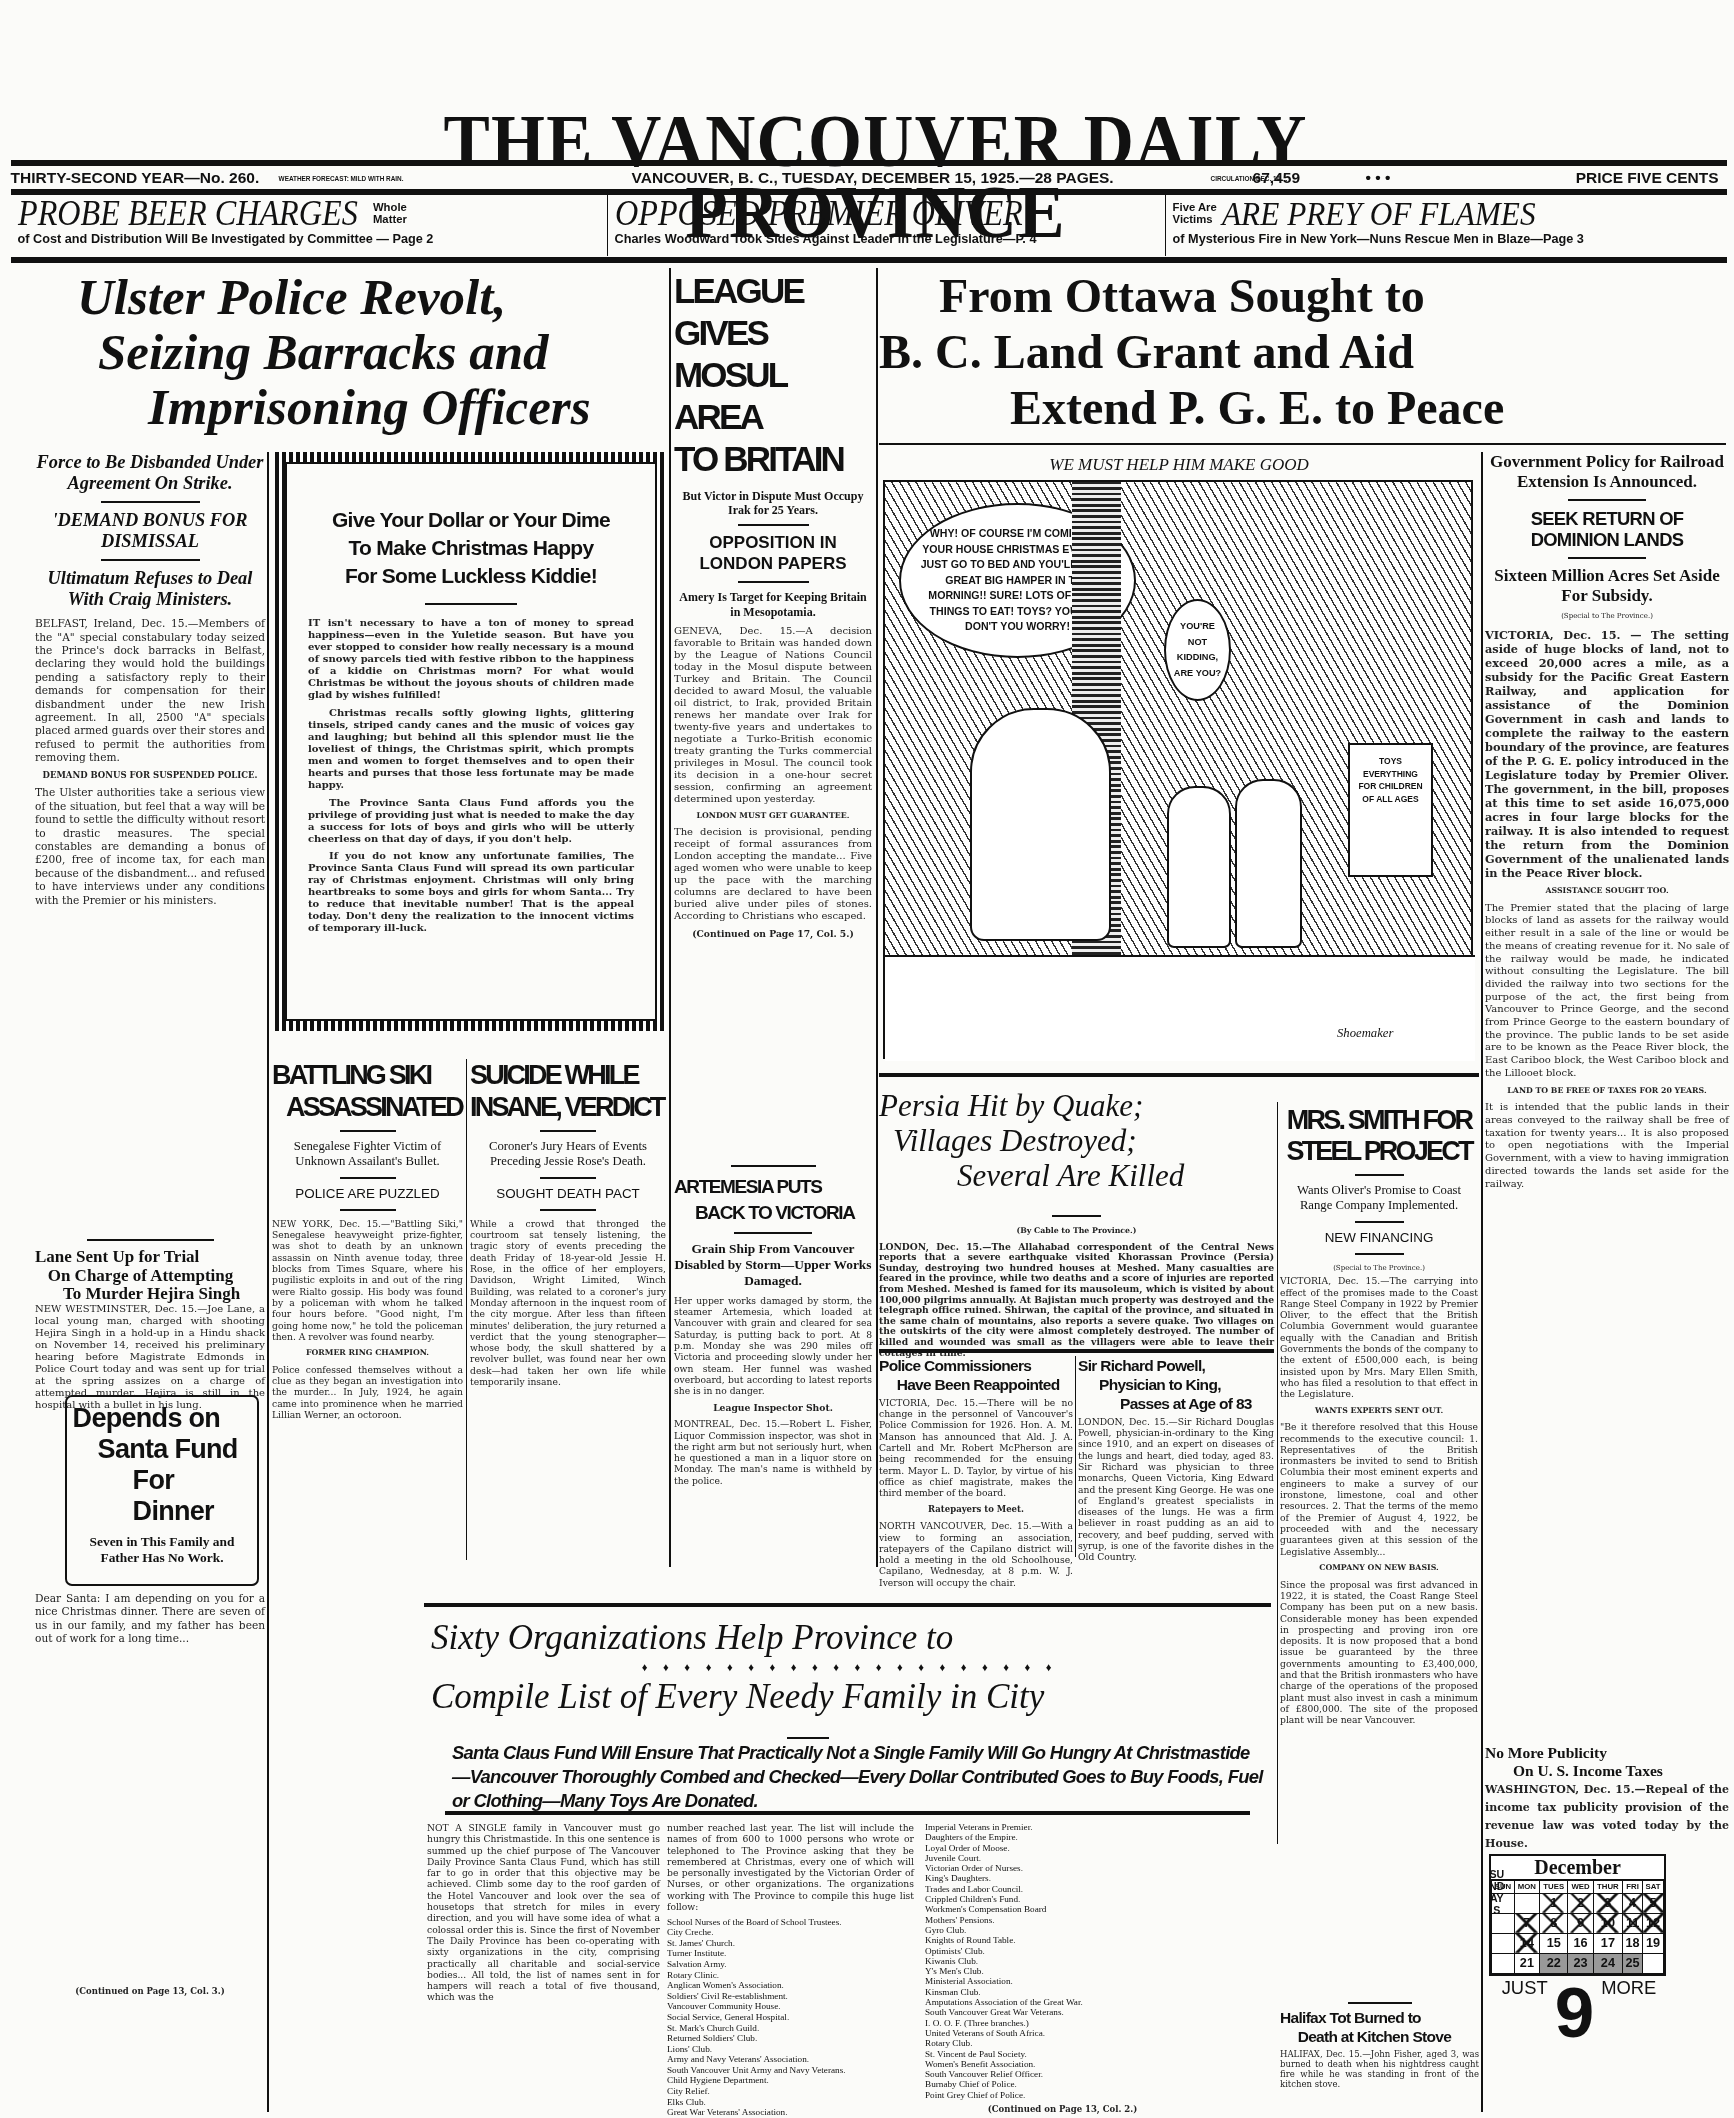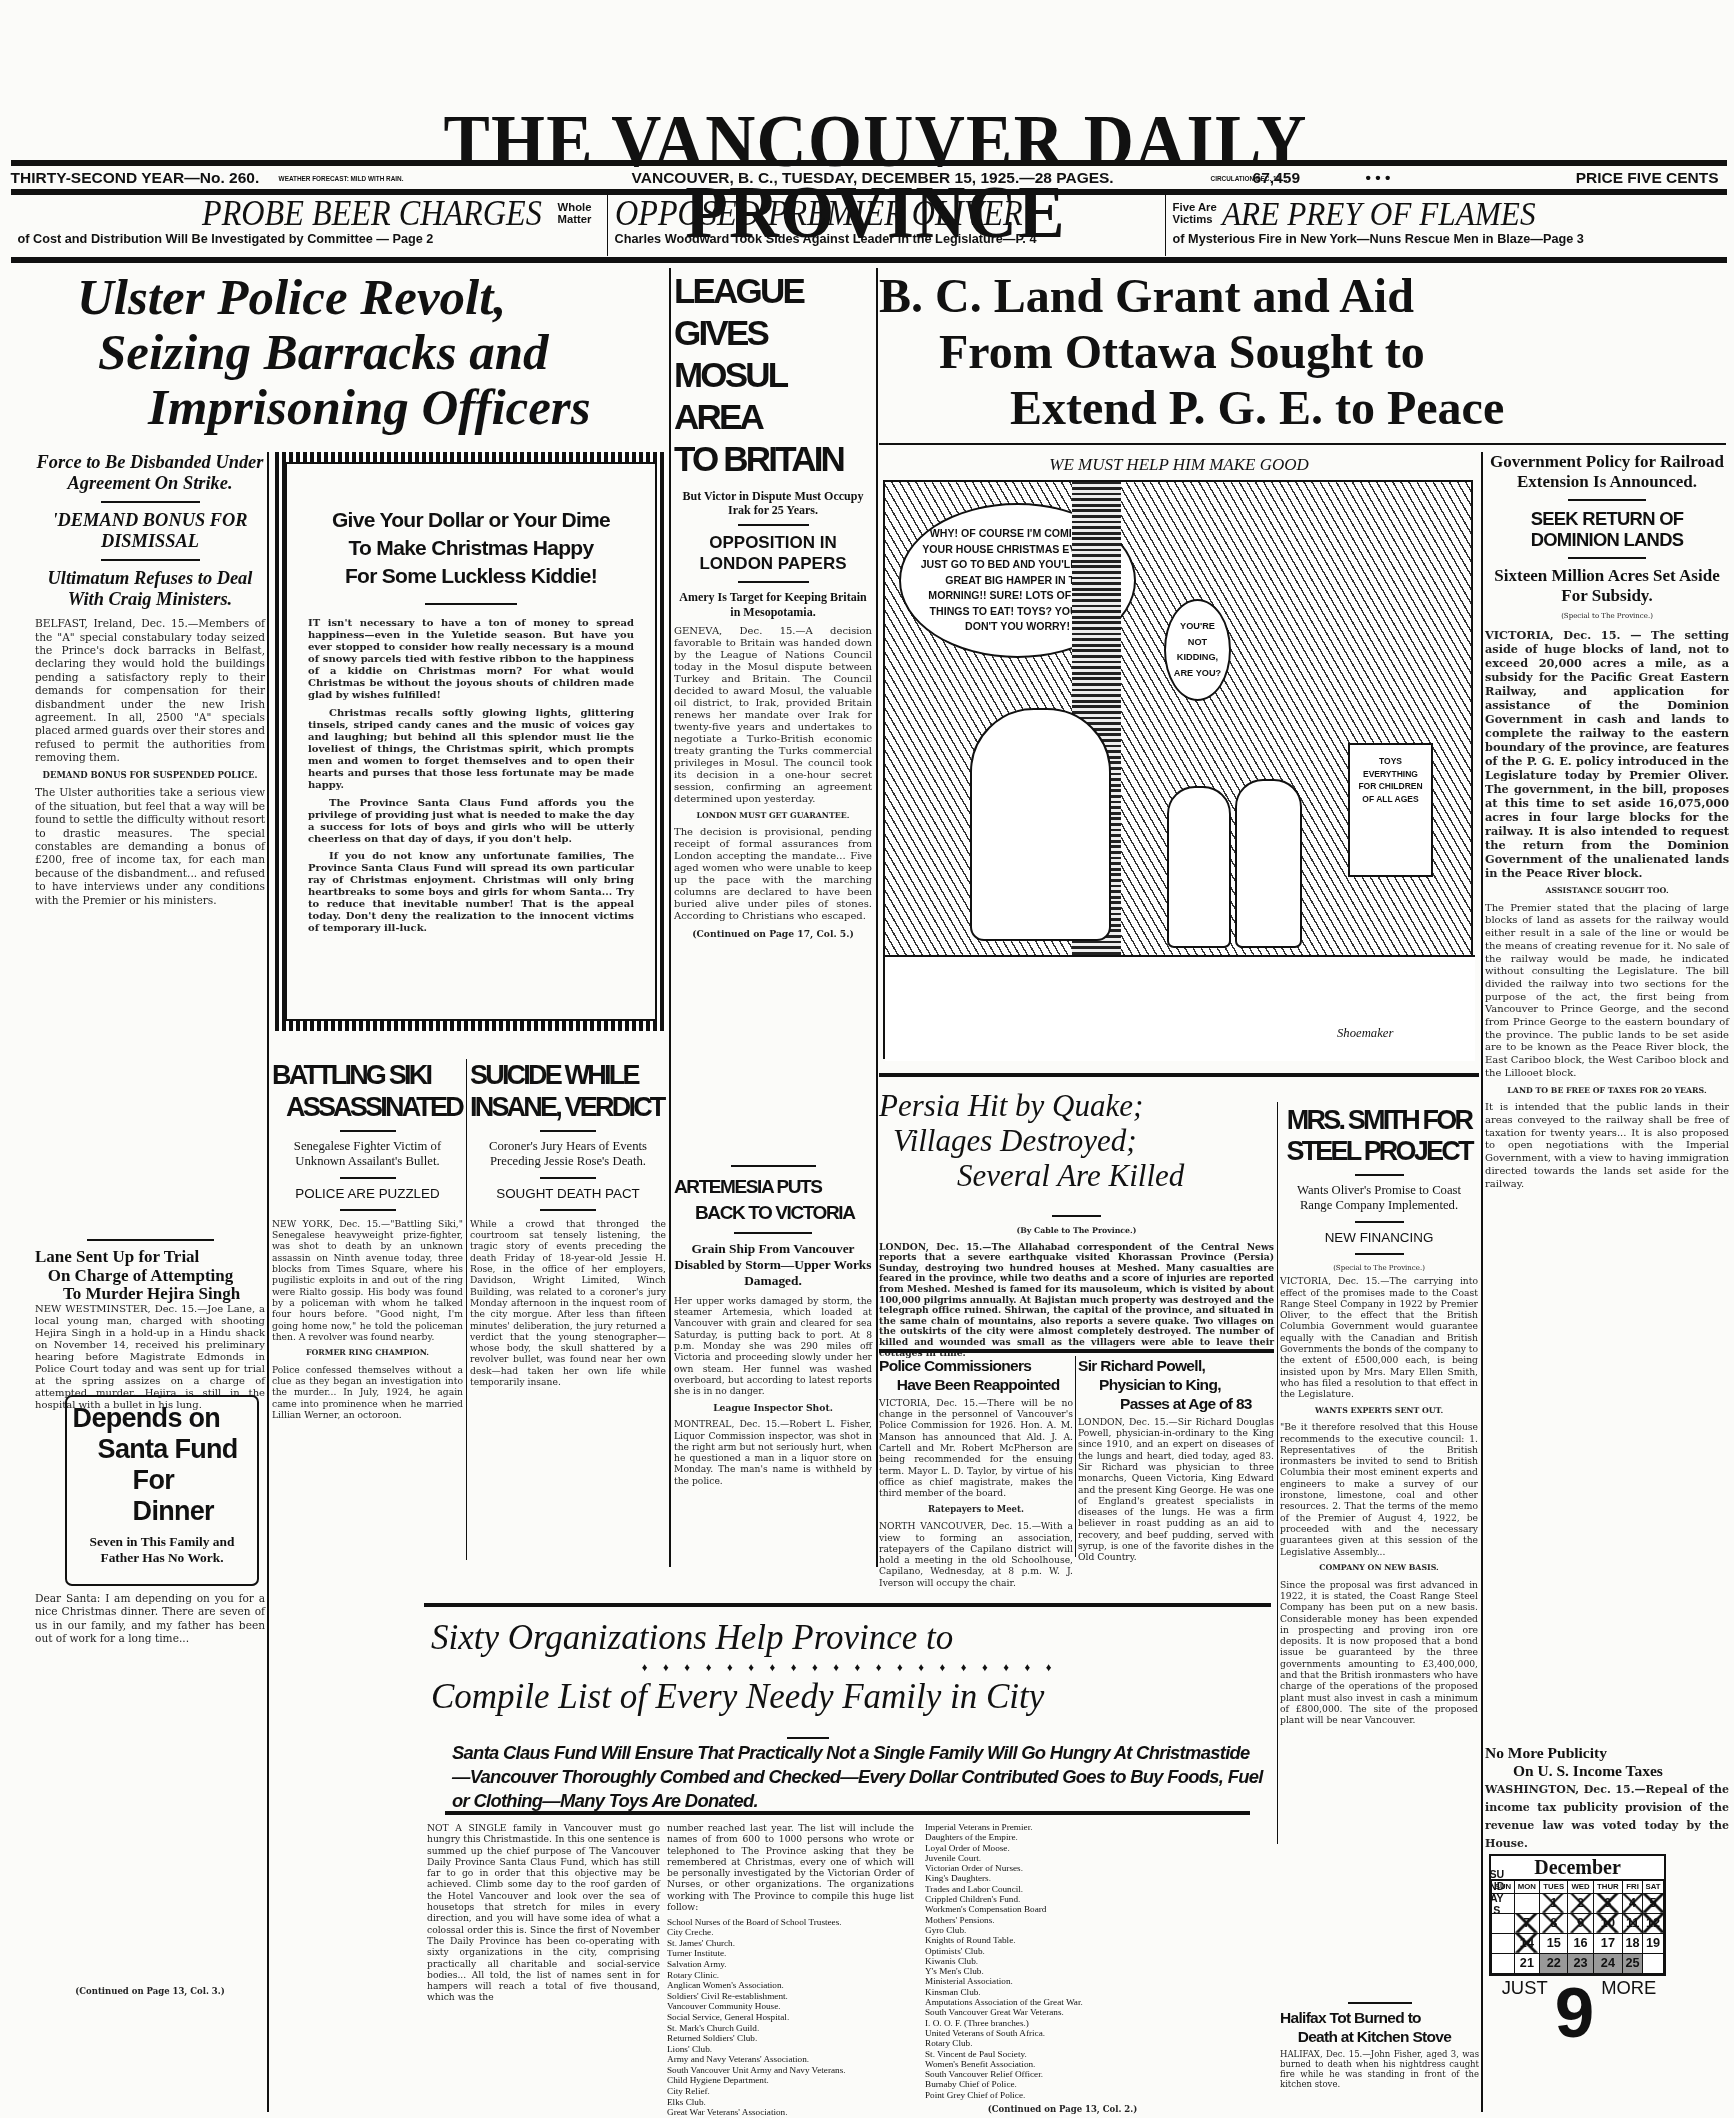--- a/index.html
+++ b/index.html
@@ -43,21 +43,21 @@
   <span style="width:579px;">VANCOUVER, B. C., TUESDAY, DECEMBER 15, 1925.—28 PAGES.</span>
   <span style="font-size:6.4px;width:42px;">CIRCULATION DEC. 14 ...</span>
   <span style="width:113px;">67,459</span>
   <span style="width:141px;">• • •</span>
   <span style="width:212px;text-align:right;">PRICE FIVE CENTS</span>
 </div>
 <div class="abs rule-thick" style="left:10.6px;top:189px;width:1716px;"></div>
 
 <div class="abs ears">
   <div class="ear" style="width:597px;display:flex;flex-direction:column;">
-    <div style="display:flex;align-items:center;justify-content:flex-end;">
+    <div style="display:flex;align-items:center;">
       <div class="ear-main">PROBE BEER CHARGES</div>
       <div class="ear-side" style="width:42px;margin-left:-14px;">Whole Matter</div>
     </div>
     <div class="ear-sub">of Cost and Distribution Will Be Investigated by Committee — Page 2</div>
   </div>
   <div class="ear" style="width:558px;">
     <div class="ear-main">OPPOSED PREMIER OLIVER</div>
     <div class="ear-sub">Charles Woodward Took Sides Against Leader in the Legislature—P. 4</div>
   </div>
   <div class="ear" style="width:561px;">
@@ -154,22 +154,22 @@
     <div style="padding-left:21px;">BACK TO VICTORIA</div>
   </div>
   <div class="short-rule" style="width:78px;"></div>
   <div class="deck" style="font-size:13.4px;">Grain Ship From Vancouver Disabled by Storm—Upper Works Damaged.</div>
   <p class="body" style="font-size:9.2px;line-height:11.3px;margin-top:5.6px;">Her upper works damaged by storm, the steamer Artemesia, which loaded at Vancouver with grain and cleared for sea Saturday, is putting back to port. At 8 p.m. Monday she was 290 miles off Victoria and proceeding slowly under her own steam. Her funnel was washed overboard, but according to latest reports she is in no danger.</p>
   <p class="body center" style="font-weight:bold;font-size:9.2px;margin:4.2px 0;">League Inspector Shot.</p>
   <p class="body" style="font-size:9.2px;line-height:11.3px;">MONTREAL, Dec. 15.—Robert L. Fisher, Liquor Commission inspector, was shot in the right arm but not seriously hurt, when he questioned a man in a liquor store on Monday. The man's name is withheld by the police.</p>
 </div>
 
 <div class="abs" style="left:879px;top:268px;width:847px;font-family:'Liberation Serif',serif;font-weight:bold;font-size:48px;line-height:56px;">
+  <div style="padding-left:60px;">From Ottawa Sought to</div>
   <div>B. C. Land Grant and Aid</div>
-  <div style="padding-left:60px;">From Ottawa Sought to</div>
   <div style="padding-left:131px;">Extend P. G. E. to Peace</div>
 </div>
 <div class="abs rule-thin" style="left:879px;top:443px;width:847px;"></div>
 
 <div class="abs hd-italic" style="left:879px;top:455px;width:600px;text-align:center;font-size:17px;font-weight:normal;">WE MUST HELP HIM MAKE GOOD</div>
 <div class="abs cartoon" style="left:883px;top:480px;width:590px;height:579px;">
   <div class="abs bubble" style="left:14px;top:21px;width:237px;height:155px;font-size:10.6px;">WHY! OF COURSE I'M COMING TO YOUR HOUSE CHRISTMAS EVE! YOU JUST GO TO BED AND YOU'LL FIND A GREAT BIG HAMPER IN THE MORNING!! SURE! LOTS OF GOOD THINGS TO EAT! TOYS? YOU BET! DON'T YOU WORRY!</div>
   <div class="abs bubble" style="left:279px;top:117px;width:67px;height:102px;font-size:9.2px;padding:4.2px;">YOU'RE NOT KIDDING, ARE YOU?</div>
   <div class="abs" style="left:187px;top:0;width:49px;height:579px;background:repeating-linear-gradient(0deg,#222 0 2.8px,#eee 2.8px 5.6px);"></div>
   <div class="abs" style="left:85px;top:226px;width:141px;height:233px;background:#fff;border:2.1px solid #111;border-radius:64px 64px 14px 14px;"></div>

